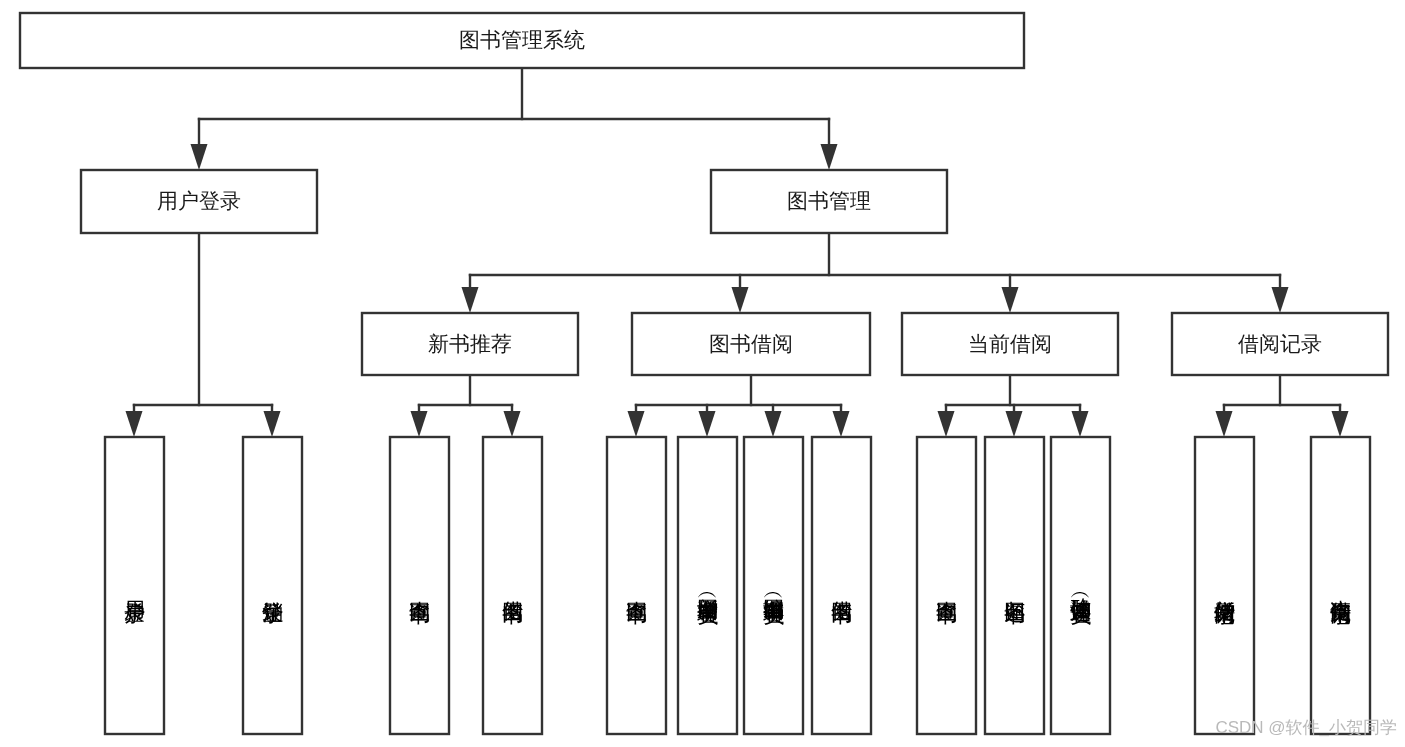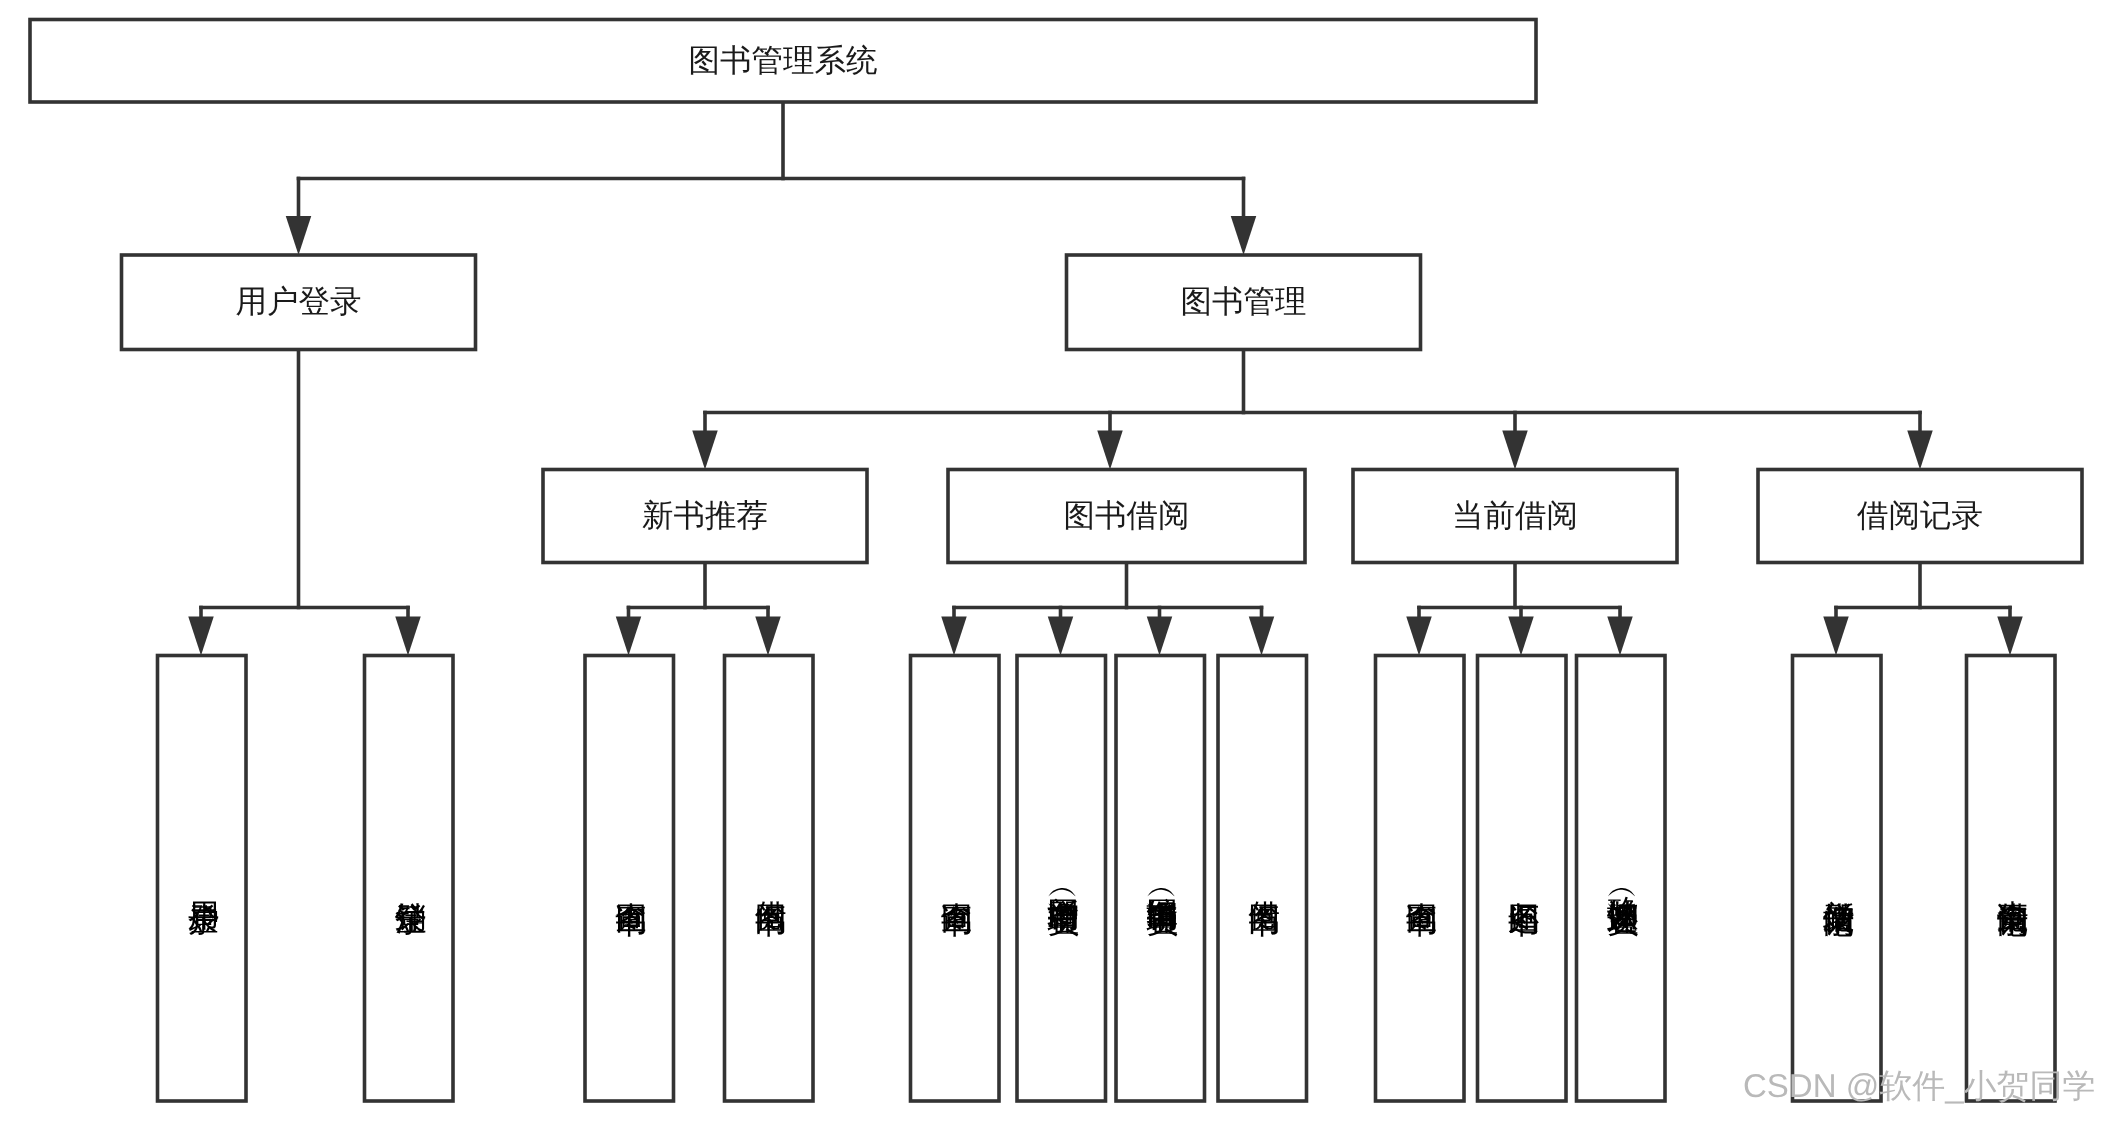--- a/index.html
+++ b/index.html
@@ -67,21 +67,21 @@
   }
   .arrow-head {
     fill: #333333;
     stroke: none;
   }
   .watermark {
     position: absolute;
     right: 8px;
     bottom: 8px;
     font-family: "Liberation Sans", "DejaVu Sans", sans-serif;
-    font-size: 22px;
+    font-size: 17px;
     color: #b9b9b9;
     white-space: nowrap;
     user-select: none;
   }
 </style>
 </head>
 <body>
 
 <div id="diagram-root">
   <svg id="chart-svg" viewBox="0 0 1405 747">

